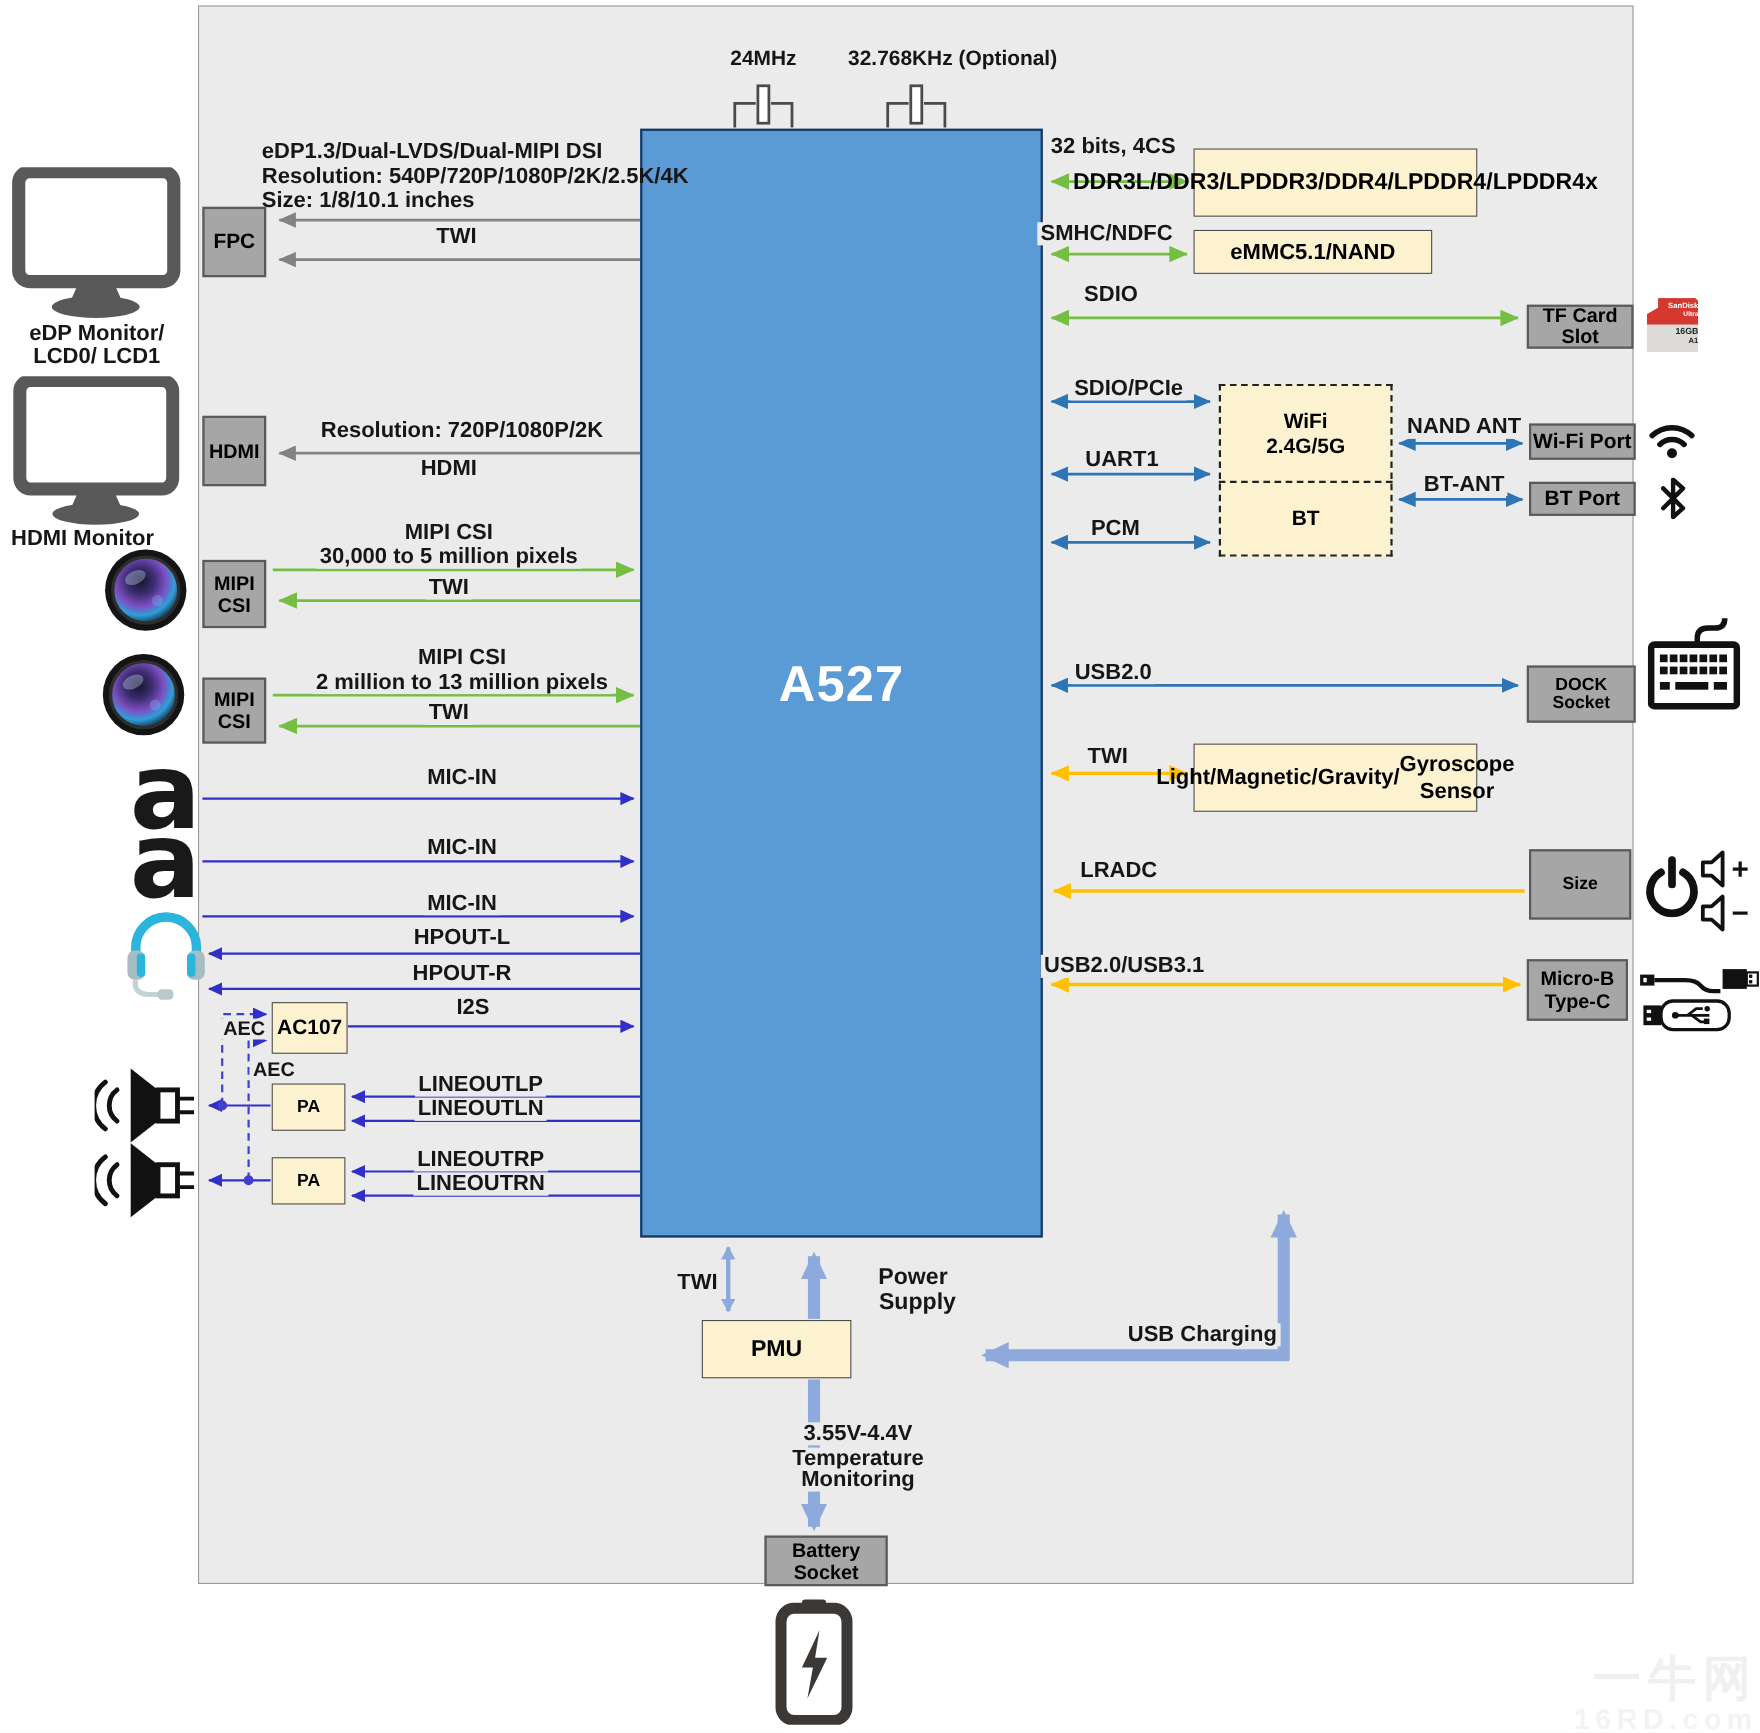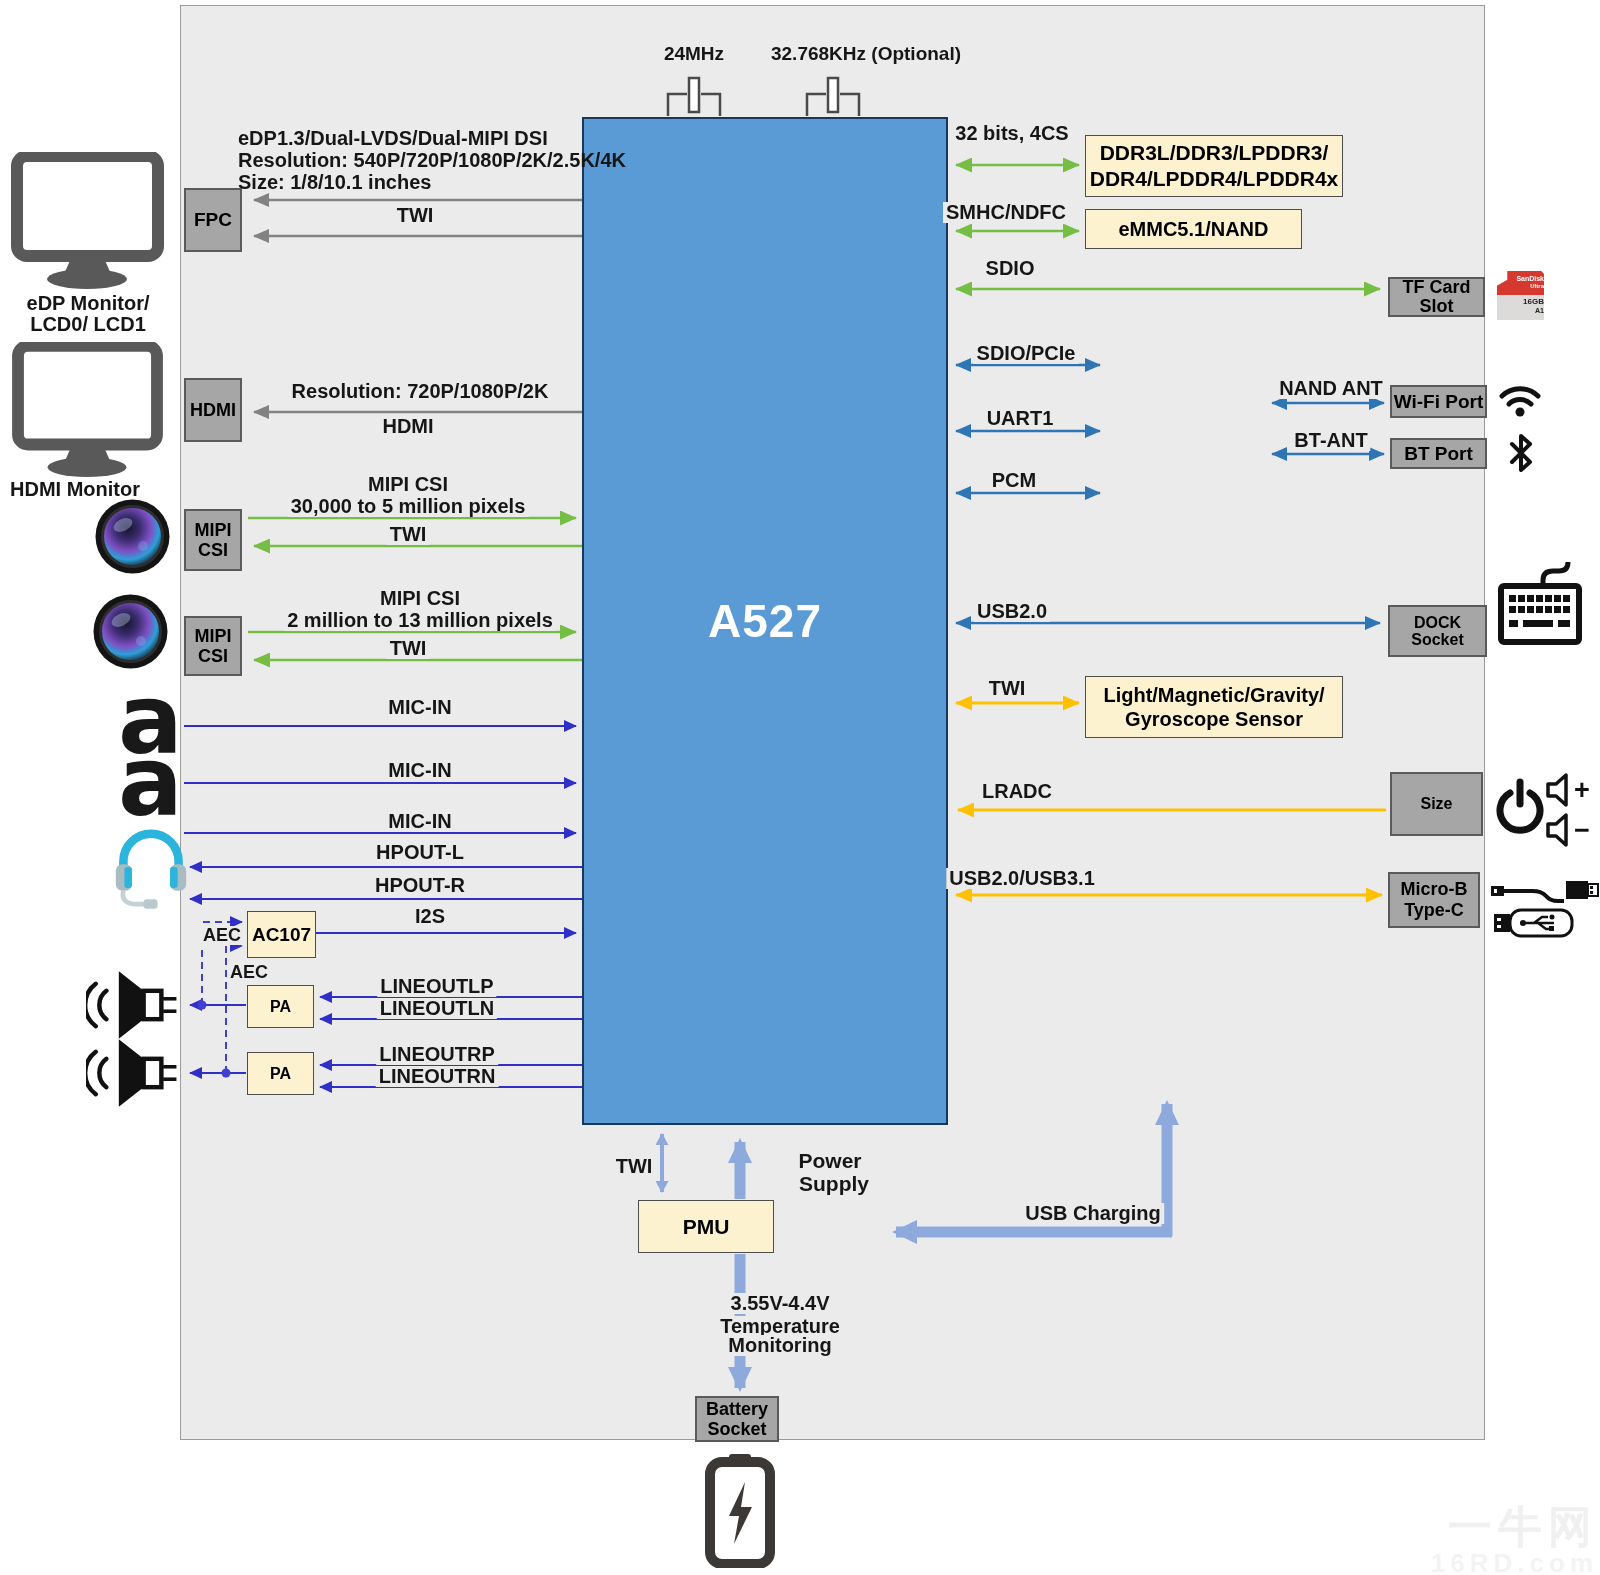--- a/index.html
+++ b/index.html
@@ -15,21 +15,21 @@
   .l{position:absolute;transform:translateX(-50%);font-weight:700;font-size:20px;
      color:#161616;white-space:nowrap;background:#ebebeb;padding:0 3px;line-height:1.05}
   .cap{background:transparent}
   .sm{font-size:18px}
   .note{position:absolute;font-weight:700;font-size:20px;line-height:22px;
         color:#161616;white-space:nowrap}
   .gbox{position:absolute;background:#a6a6a6;border:2px solid #5a5a5a;color:#000;
         display:flex;flex-direction:column;align-items:center;justify-content:center;
         font-weight:700;text-align:center;box-sizing:border-box}
   .cbox{position:absolute;background:#FCF2CF;border:1.5px solid #4d4d4d;color:#000;
-        display:flex;flex-direction:column;align-items:center;justify-content:center;
+        display:flex;flex-direction:row;align-items:center;justify-content:center;
         font-weight:700;text-align:center;box-sizing:border-box}
   .ic{position:absolute}
   .aicon{position:absolute;font-family:"DejaVu Sans","Liberation Sans",sans-serif;
          font-weight:700;font-size:96px;line-height:68px;color:#191919}
   .sd{position:absolute;left:1497px;top:271px;width:47px;height:49px;background:#dcdbd9;
       clip-path:polygon(22% 0,94% 0,100% 6%,100% 100%,0 100%,0 30%,22% 18%);font-weight:700}
   .sdtop{position:absolute;left:0;top:0;right:0;height:48%;background:#d4382e}
   .sdt{position:absolute;width:100%;text-align:right;color:#fff;font-weight:700}
   .volwrap{position:absolute;display:flex;align-items:center;gap:2px}
   .volsign{font-size:27px;font-weight:700;color:#111;line-height:30px}
@@ -181,20 +181,26 @@
     <span>DDR4/LPDDR4/LPDDR4x</span>
   </div>
   <div class="cbox" style="left:1085px;top:209px;width:217px;height:40px;font-size:20px">
     <span>eMMC5.1/NAND</span>
   </div>
   <div class="gbox" style="left:1388px;top:277px;width:97px;height:40px;font-size:18px;line-height:19px">
     <span>TF Card</span>
     <span>Slot</span>
   </div>
 
+  <div class="cbox" style="left:1108px;top:349px;width:158px;height:157px;border:2px dashed #222;font-size:19px">
+    <span style="position:absolute;top:22px;width:100%">WiFi</span>
+    <span style="position:absolute;top:45px;width:100%">2.4G/5G</span>
+    <div style="position:absolute;left:-2px;top:86px;width:158px;border-top:2px dashed #222"></div>
+    <span style="position:absolute;top:110px;width:100%">BT</span>
+  </div>
   <div class="gbox" style="left:1390px;top:385px;width:97px;height:33px;font-size:19px">
     <span>Wi-Fi Port</span>
   </div>
   <div class="gbox" style="left:1390px;top:438px;width:97px;height:31px;font-size:19px">
     <span>BT Port</span>
   </div>
 
   <div class="gbox" style="left:1388px;top:605px;width:99px;height:52px;font-size:16px;line-height:17px">
     <span>DOCK</span>
     <span>Socket</span>
@@ -207,21 +213,21 @@
     <span>Size</span>
   </div>
   <div class="gbox" style="left:1388px;top:872px;width:92px;height:56px;font-size:18px;line-height:21px">
     <span>Micro-B</span>
     <span>Type-C</span>
   </div>
 
   <div class="cbox" style="left:638px;top:1200px;width:136px;height:53px;font-size:21px">
     <span>PMU</span>
   </div>
-  <div class="gbox" style="left:695px;top:1396px;width:84px;height:46px;font-size:18px;line-height:20px">
+  <div class="gbox" style="left:695px;top:1396px;width:112px;height:46px;font-size:18px;line-height:20px">
     <span>Battery</span>
     <span>Socket</span>
   </div>
 
   <div class="note" style="left:238px;top:127px">eDP1.3/Dual-LVDS/Dual-MIPI DSI</div>
   <div class="note" style="left:238px;top:149px">Resolution: 540P/720P/1080P/2K/2.5K/4K</div>
   <div class="note" style="left:238px;top:171px">Size: 1/8/10.1 inches</div>
   <div class="l" style="left:415px;top:205px">TWI</div>
   <div class="l" style="left:420px;top:381px">Resolution: 720P/1080P/2K</div>
   <div class="l" style="left:408px;top:416px">HDMI</div>

